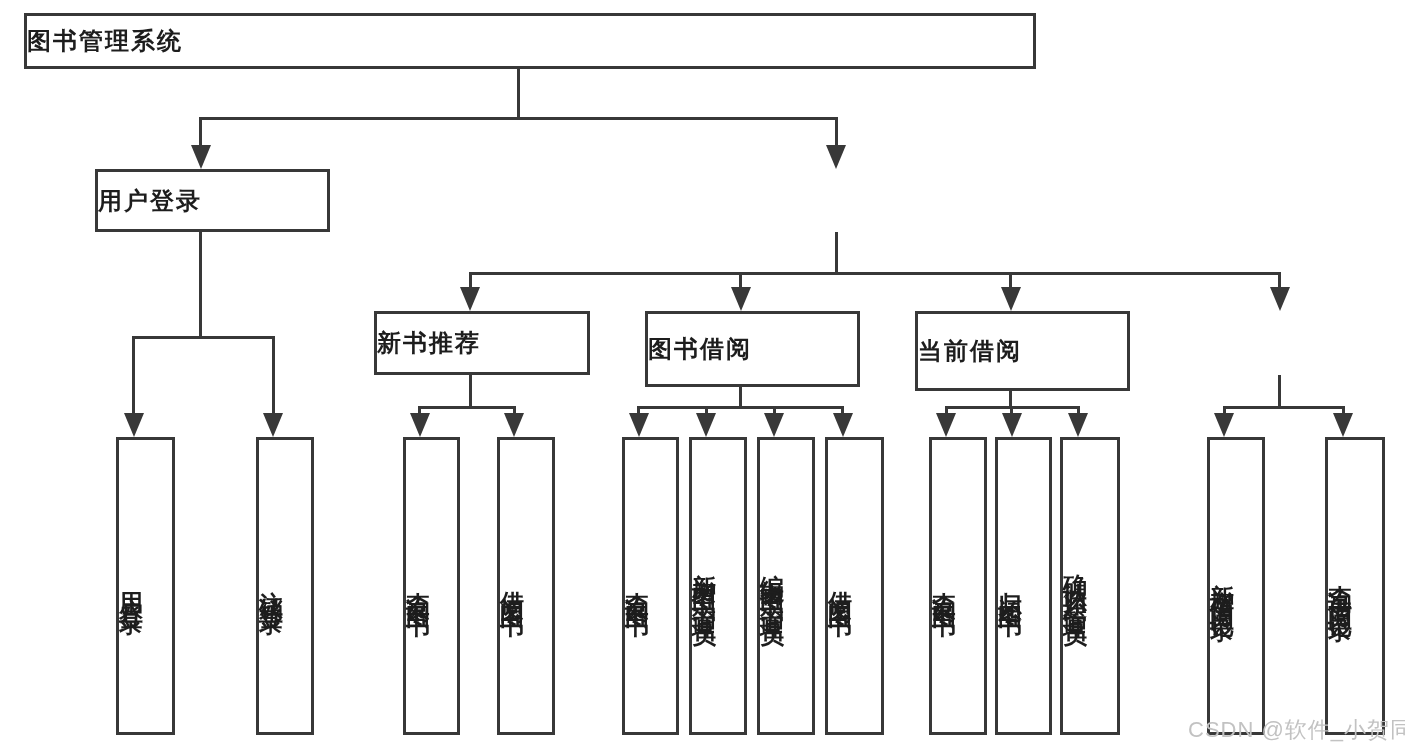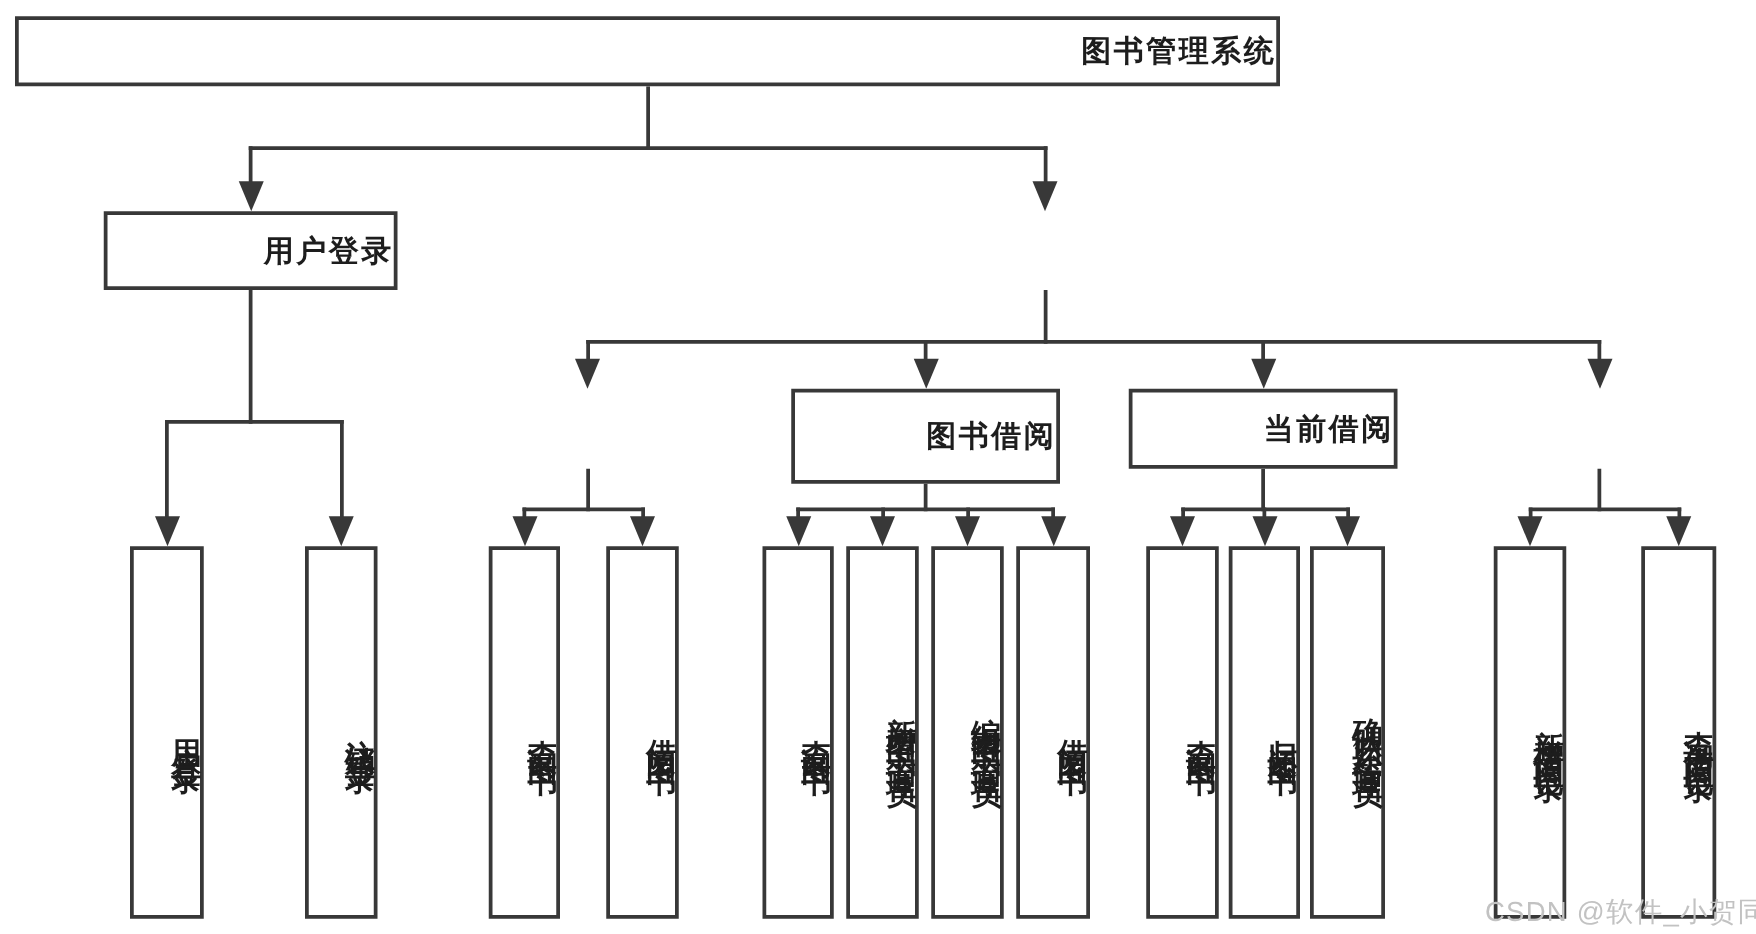--- a/index.html
+++ b/index.html
@@ -17,23 +17,24 @@
     overflow: hidden;
     font-family: "Liberation Sans", "DejaVu Sans", sans-serif;
   }
   .node {
     position: absolute;
     box-sizing: border-box;
     border: 3px solid var(--line);
     background: var(--bg);
     display: flex;
     align-items: center;
-    justify-content: flex-end;
+    justify-content: flex-start;
     color: var(--text);
     z-index: 2;
+    margin-left: 12px;
   }
   .node.horizontal .label {
     font-size: 24px;
     font-weight: 600;
     letter-spacing: 2px;
     white-space: nowrap;
   }
   .node.vertical .label {
     writing-mode: vertical-rl;
     text-orientation: mixed;
@@ -72,24 +73,27 @@
 <body>
 
 <div id="stage">
   <div id="watermark">CSDN @软件_小贺同学</div>
 <div class="node horizontal" style="left: 12px; top: 13px; width: 1012px; height: 56px;">
       <span class="label">图书管理系统</span>
     </div>
     <div class="node horizontal" style="left: 83px; top: 169px; width: 235px; height: 63px;">
       <span class="label">用户登录</span>
     </div>
+    <div class="node horizontal" style="left: 362px; top: 311px; width: 216px; height: 64px;">
+      <span class="label">新书推荐</span>
+    </div>
     <div class="node horizontal" style="left: 633px; top: 311px; width: 215px; height: 76px;">
       <span class="label">图书借阅</span>
     </div>
-    <div class="node horizontal" style="left: 903px; top: 311px; width: 215px; height: 64px; padding-left: 16px;">
+    <div class="node horizontal" style="left: 903px; top: 311px; width: 215px; height: 80px;">
       <span class="label">当前借阅</span>
     </div>
     <div class="node vertical" style="left: 104px; top: 437px; width: 59px; height: 298px;">
       <span class="label">用户登录</span>
     </div>
     <div class="node vertical" style="left: 244px; top: 437px; width: 58px; height: 298px;">
       <span class="label">注销登录</span>
     </div>
     <div class="node vertical" style="left: 391px; top: 437px; width: 57px; height: 298px;">
       <span class="label">查询图书</span>

